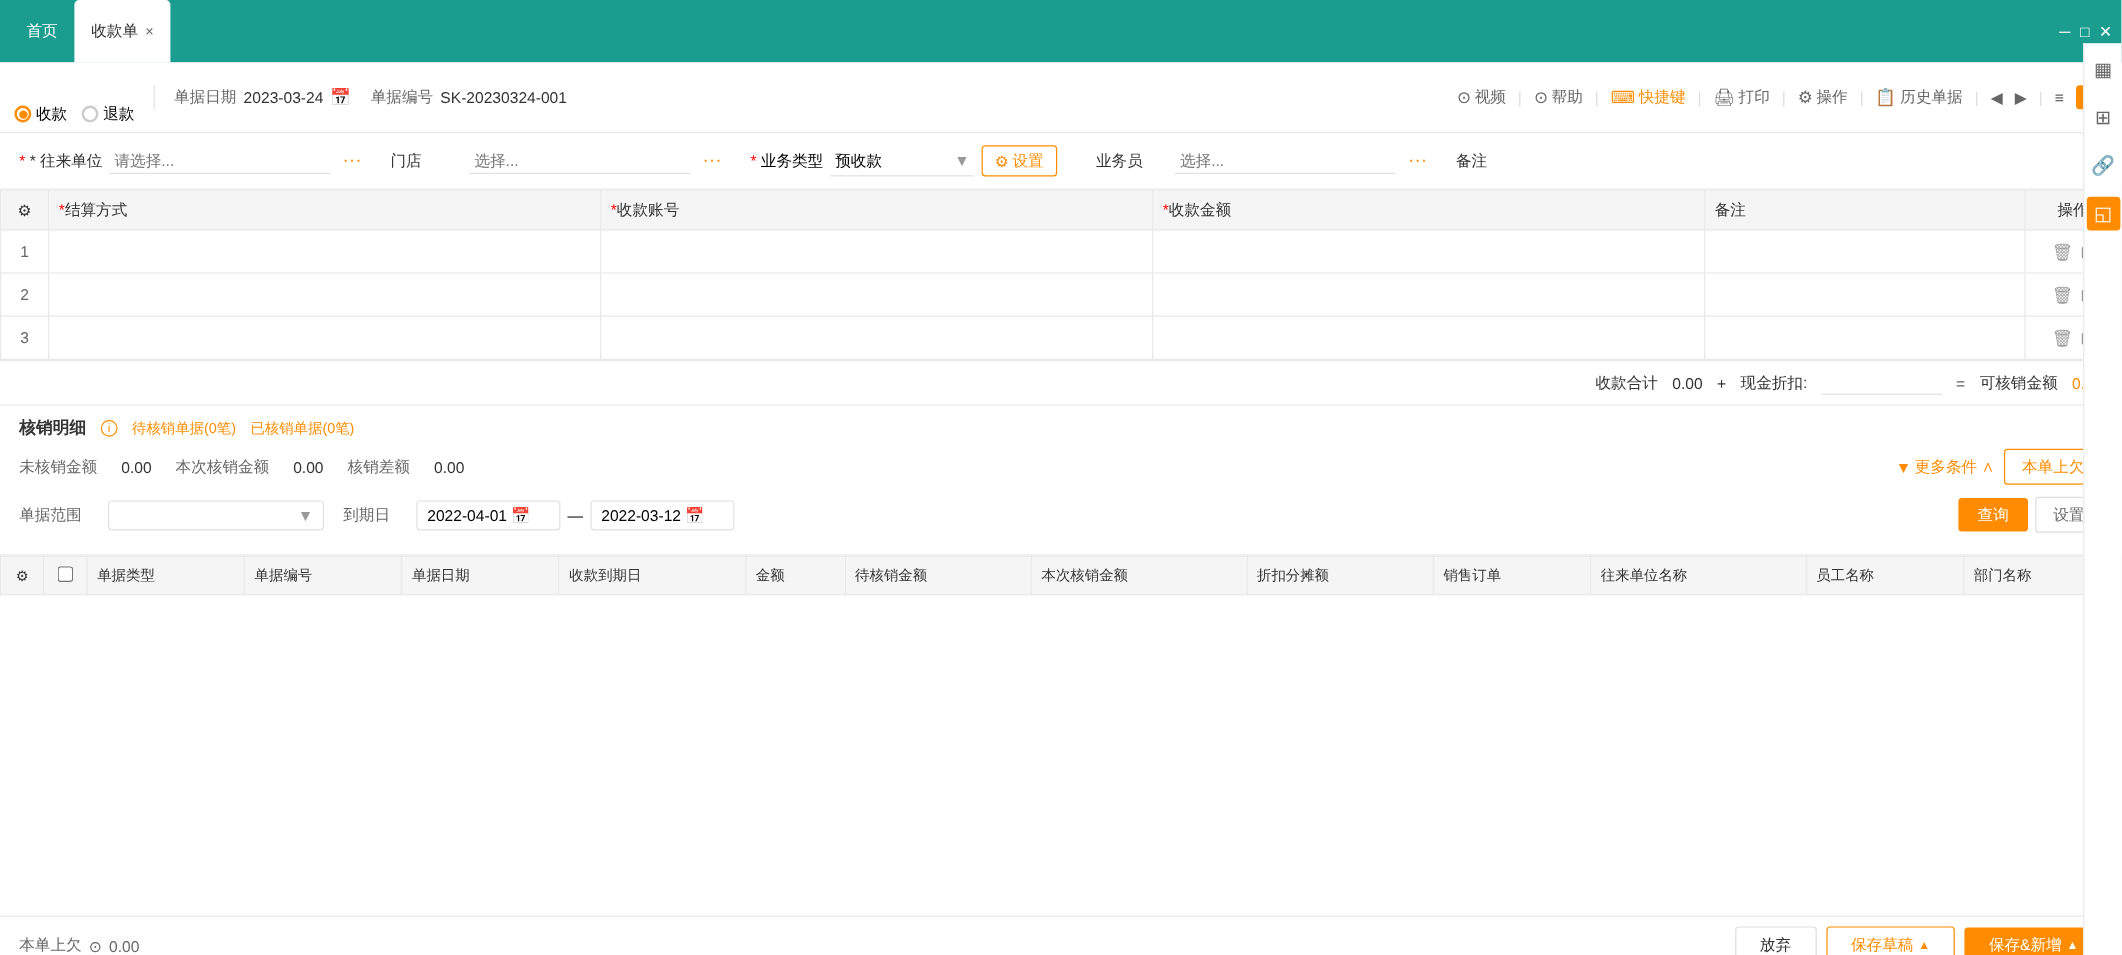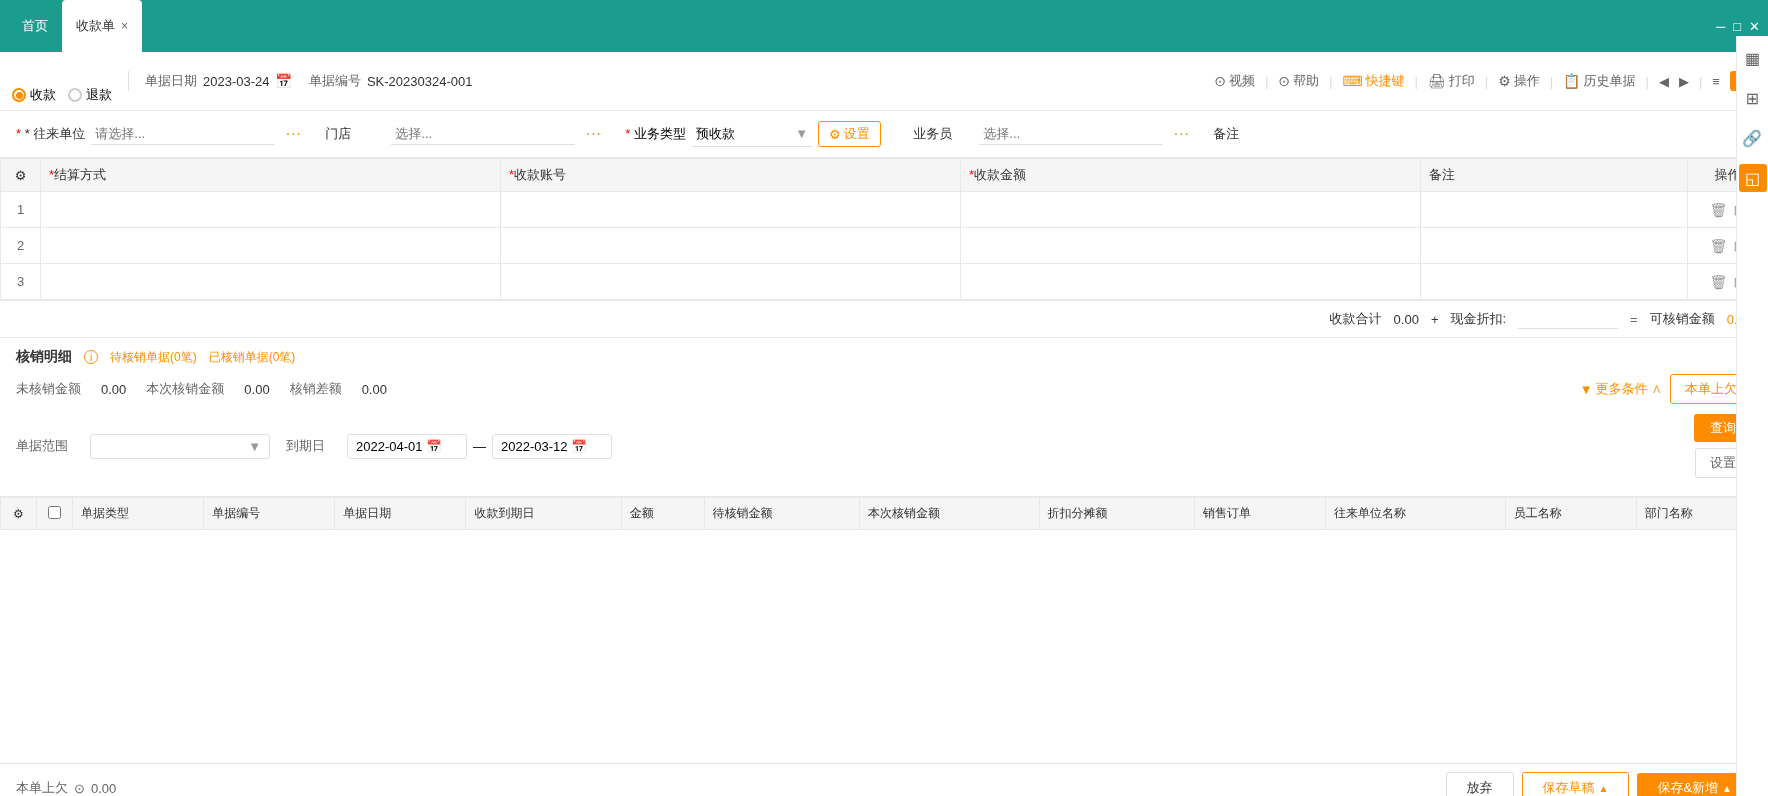--- a/index.html
+++ b/index.html
@@ -748,21 +748,21 @@
             <span>2022-04-01</span>
             <span class="cal">📅</span>
           </div>
           <span>—</span>
           <div class="filter-date">
             <span>2022-03-12</span>
             <span class="cal">📅</span>
           </div>
         </div>
       </div>
-      <div class="filter-actions-row" style="margin-left:auto; display:flex; gap:6px;flex-direction:column;">
+      <div class="filter-actions-row" style="margin-left:auto; display:flex; gap:6px;">
         <button class="query-btn">查询</button>
         <button class="settings-small-btn">设置</button>
       </div>
     </div>
   </div>
 
   <div class="bottom-table-wrapper">
     <table class="bottom-table">
       <thead>
         <tr>

